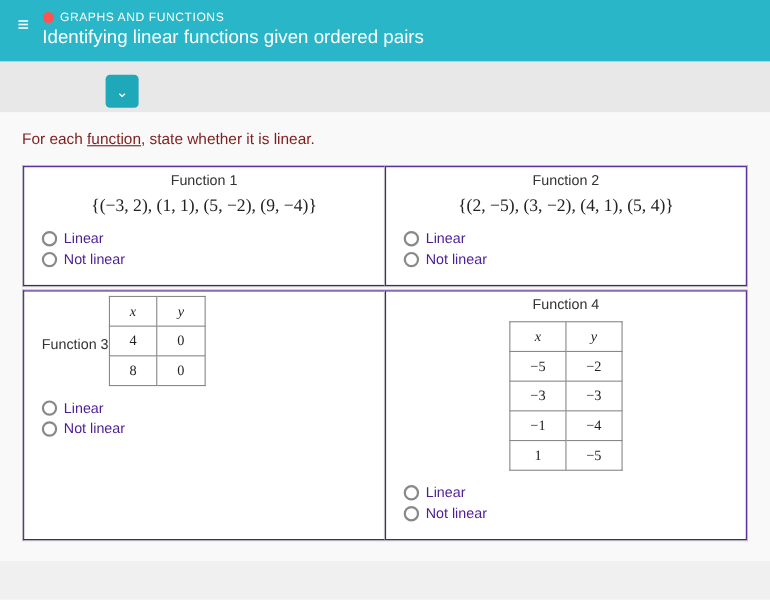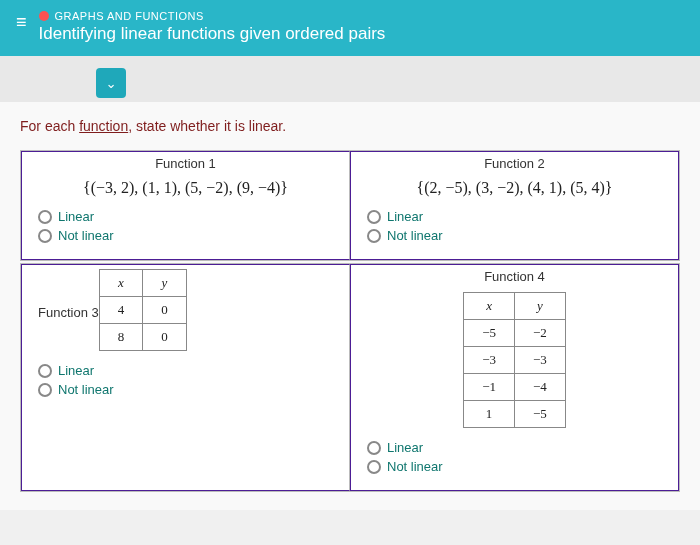--- a/index.html
+++ b/index.html
@@ -97,21 +97,21 @@
     .radio-group {
       display: flex;
       flex-direction: column;
       gap: 4px;
     }
     .radio-label {
       display: flex;
       align-items: center;
       gap: 6px;
       font-size: 13px;
-      color: #0f766e;
+      color: #4c1d95;
     }
     .radio-circle {
       width: 14px; height: 14px;
       border-radius: 50%;
       border: 2px solid #888;
       display: inline-block;
       flex-shrink: 0;
       background: white;
     }
     .table-container {

